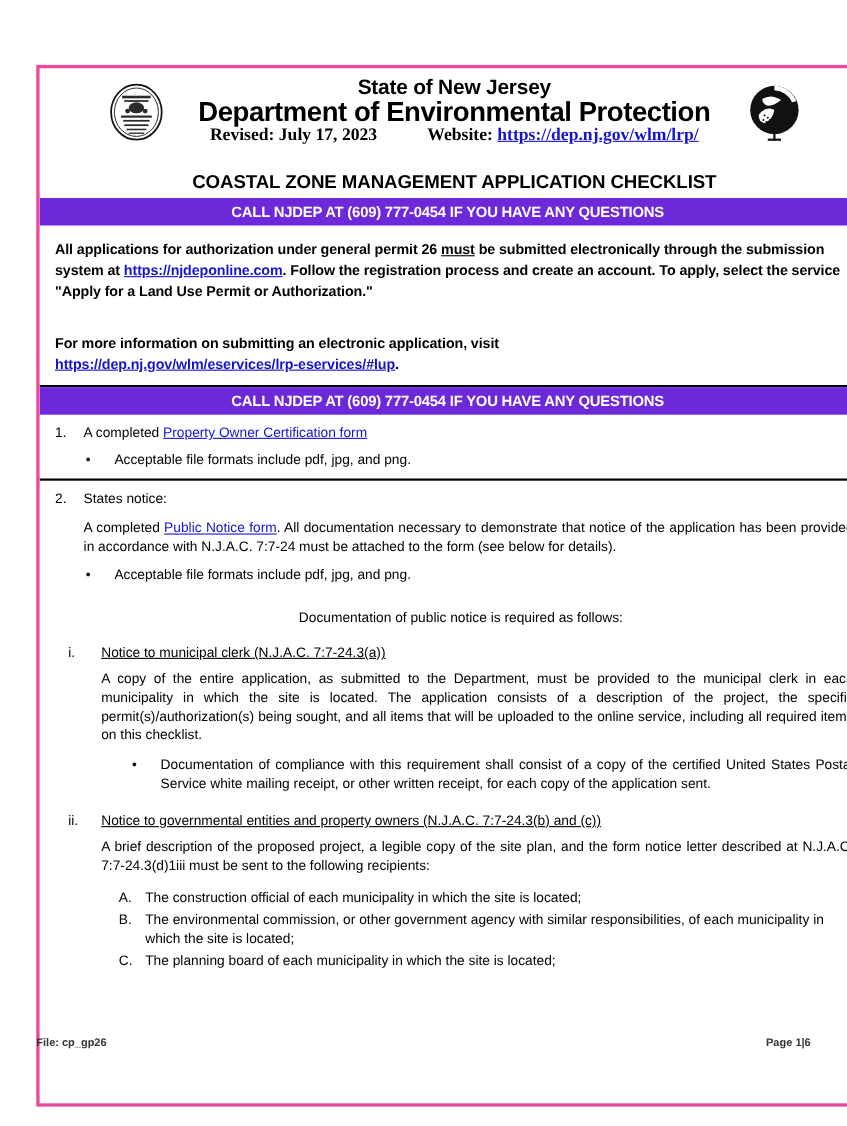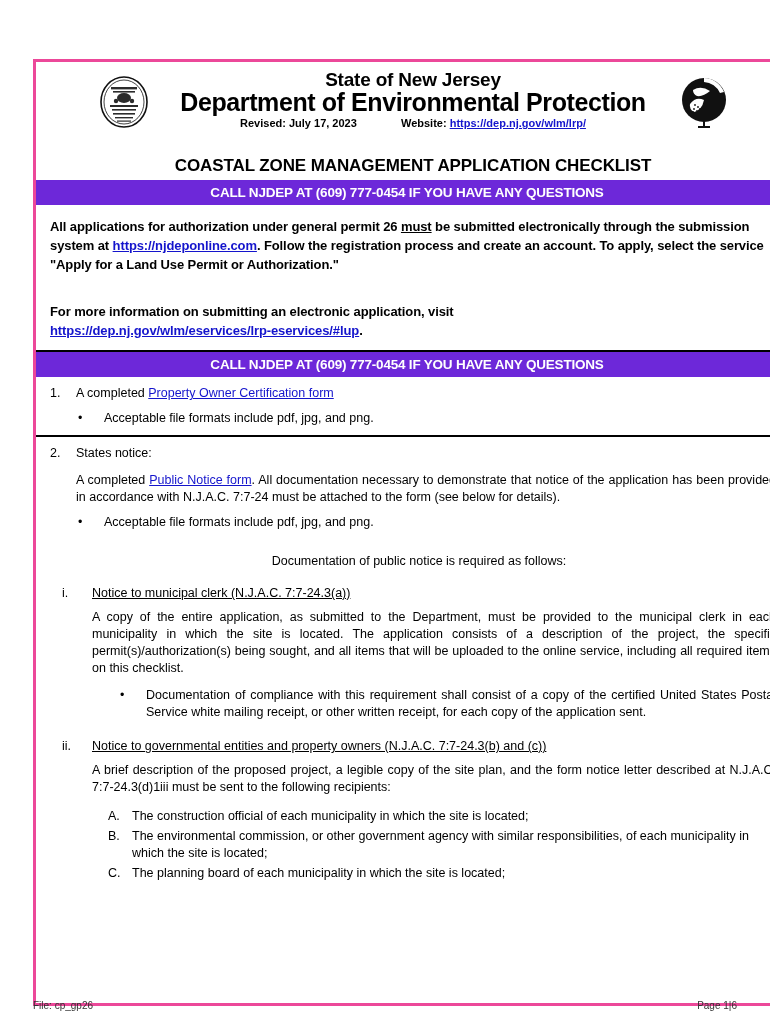--- a/index.html
+++ b/index.html
@@ -65,25 +65,26 @@
     letter-spacing: -0.2px;
   }
   .agency-line2 {
     font-size: 25px;
     font-weight: bold;
     line-height: 23px;
     letter-spacing: -0.4px;
     white-space: nowrap;
   }
   .meta-line {
-    font-size: 11px;
+    font-size: 16px;
     font-weight: bold;
     line-height: 16px;
     margin-top: 1px;
     white-space: nowrap;
+    font-family: Liberation Serif, serif;
   }
   .meta-line .spacer { display: inline-block; width: 38px; }
 
   
   .checklist-title {
     text-align: center;
     font-size: 17px;
     font-weight: bold;
     letter-spacing: -0.1px;
     margin-top: 8px;
@@ -224,26 +225,27 @@
   .hdr-lnk {
     color: #1414cc;
     text-decoration: underline;
     font-weight: bold;
   }
 
   
   .footer {
     position: absolute;
     left: 33px;
-    top: 1000px;
+    top: 943px;
     width: 704px;
     display: flex;
     justify-content: space-between;
     font-size: 10px;
     color: #333333;
+    font-weight: bold;
   }
 </style>
 </head>
 <body>
 
 <div class="page">
 
   <div class="doc-frame">
 
     <div class="header">

